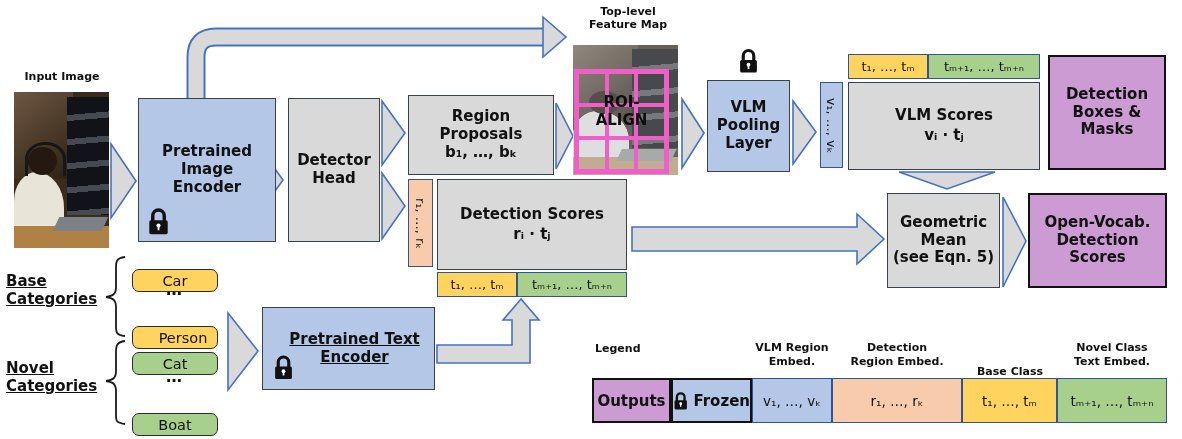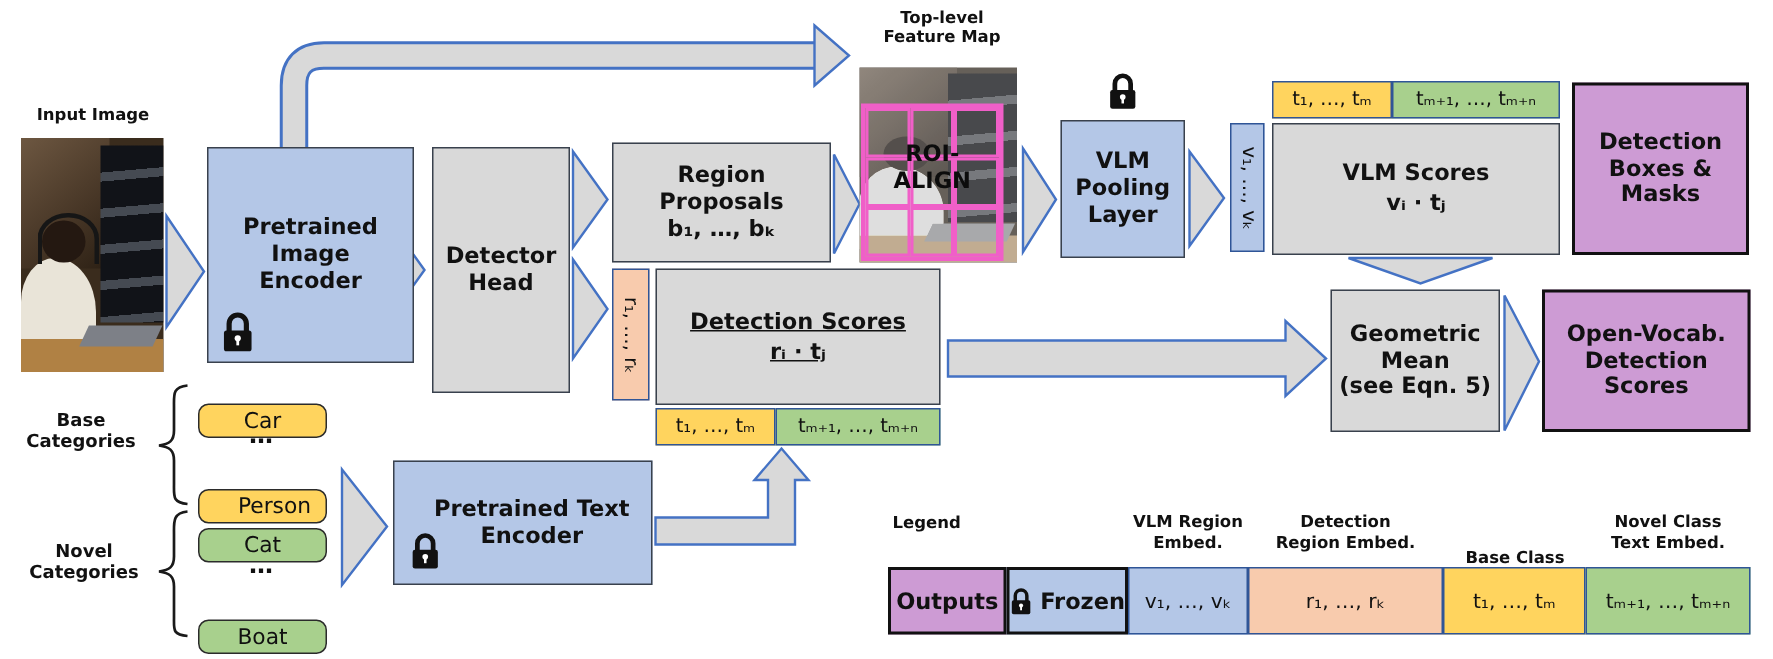--- a/index.html
+++ b/index.html
@@ -32,21 +32,21 @@
   .bluestrip{background:#b4c7e7;}
   
   .pill{
     position:absolute; box-sizing:border-box; width:86px; height:23px;
     border:1.7px solid #2b2b2b; border-radius:7px;
     display:flex; align-items:center; justify-content:center;
     font-size:14.5px;
     margin-top:12px;
   }
   .dots{position:absolute; font-size:16px; font-weight:bold; letter-spacing:1px;}
-  .sidelabel{position:absolute; font-weight:bold; font-size:12px; text-align:center; line-height:1.18;}
+  .sidelabel{position:absolute; font-weight:bold; font-size:15px; text-align:left; line-height:1.18;text-decoration:underline;}
   
   .photo{position:absolute; inset:0; overflow:hidden; background:#3a2c1d;}
   .ph-crowd{position:absolute; left:0; top:0; width:62%; height:56%;
     background:linear-gradient(140deg,#6d5741,#473626 60%,#2c2014);}
   .ph-monitors{position:absolute; right:0; top:3%; width:44%; height:76%;
     background:repeating-linear-gradient(175deg,#111318 0 18px,#454a52 18px 24px);}
   .ph-head{position:absolute; left:15%; top:35%; width:30%; height:18%;
     background:#241811; border-radius:50%;}
   .ph-headphone{position:absolute; left:12%; top:32%; width:36%; height:20%;
     border:3px solid #161616; border-bottom:none; border-radius:50% 50% 0 0;}
@@ -142,40 +142,40 @@
       <span>Encoder</span>
     </div>
     <svg class="lock" width="23" height="29" viewBox="0 0 20 24" style="position:absolute;left:8px;bottom:5px;">
       <path d="M5,12 V7 a5,5 0 0 1 10,0 V12" fill="none" stroke="#111" stroke-width="3"></path>
       <rect x="2" y="11" width="16" height="12" rx="1.5" fill="#111"></rect>
       <circle cx="10" cy="15.5" r="1.8" fill="#fff"></circle>
         <rect x="9.2" y="16" width="1.6" height="3.6" fill="#fff"></rect>
     </svg>
   </div>
 
-  <div class="box gray" style="left:288px;top:98px;width:92px;height:164px;">
+  <div class="box gray" style="left:288px;top:98px;width:92px;height:144px;">
     <div class="stack">
       <span>Detector</span>
       <span>Head</span>
     </div>
   </div>
 
   <div class="box gray" style="left:408px;top:95px;width:146px;height:80px;">
     <div class="stack">
       <span>Region</span>
       <span>Proposals</span>
       <span>b₁, …, bₖ</span>
     </div>
   </div>
 
   <div class="strip peach vstrip" style="left:408px;top:179px;width:25px;height:88px;">
     <span>r₁, …, rₖ</span>
   </div>
 
-  <div class="box gray" style="left:437px;top:179px;width:190px;height:91px;text-decoration:underline;">
+  <div class="box gray" style="left:437px;top:179px;width:190px;height:91px;">
     <div class="stack">
       <span>Detection Scores</span>
       <span class="formula">rᵢ · tⱼ</span>
     </div>
   </div>
 
   <div class="strip yellow" style="left:437px;top:272px;width:80px;height:25px;">
     <span>t₁, …, tₘ</span>
   </div>
   <div class="strip green" style="left:517px;top:272px;width:110px;height:25px;">
@@ -284,21 +284,21 @@
     </div>
   <div class="pill green" style="left:132px;top:340px;">
       <span>Cat</span>
     </div>
   <div class="dots" style="left:166px;top:367px;"><span>…</span></div>
   <div class="pill green" style="left:132px;top:401px;">
       <span>Boat</span>
     </div>
 
   <div class="box blue" style="left:262px;top:307px;width:173px;height:83px;">
-    <div class="stack" style="margin-left:12px;">
+    <div class="stack" style="margin-left:12px;text-decoration:underline;">
       <span>Pretrained Text</span>
       <span>Encoder</span>
     </div>
     <svg class="lock" width="21" height="27" viewBox="0 0 20 24" style="position:absolute;left:10px;bottom:8px;">
       <path d="M5,12 V7 a5,5 0 0 1 10,0 V12" fill="none" stroke="#111" stroke-width="3"></path>
       <rect x="2" y="11" width="16" height="12" rx="1.5" fill="#111"></rect>
       <circle cx="10" cy="15.5" r="1.8" fill="#fff"></circle>
         <rect x="9.2" y="16" width="1.6" height="3.6" fill="#fff"></rect>
     </svg>
   </div>

